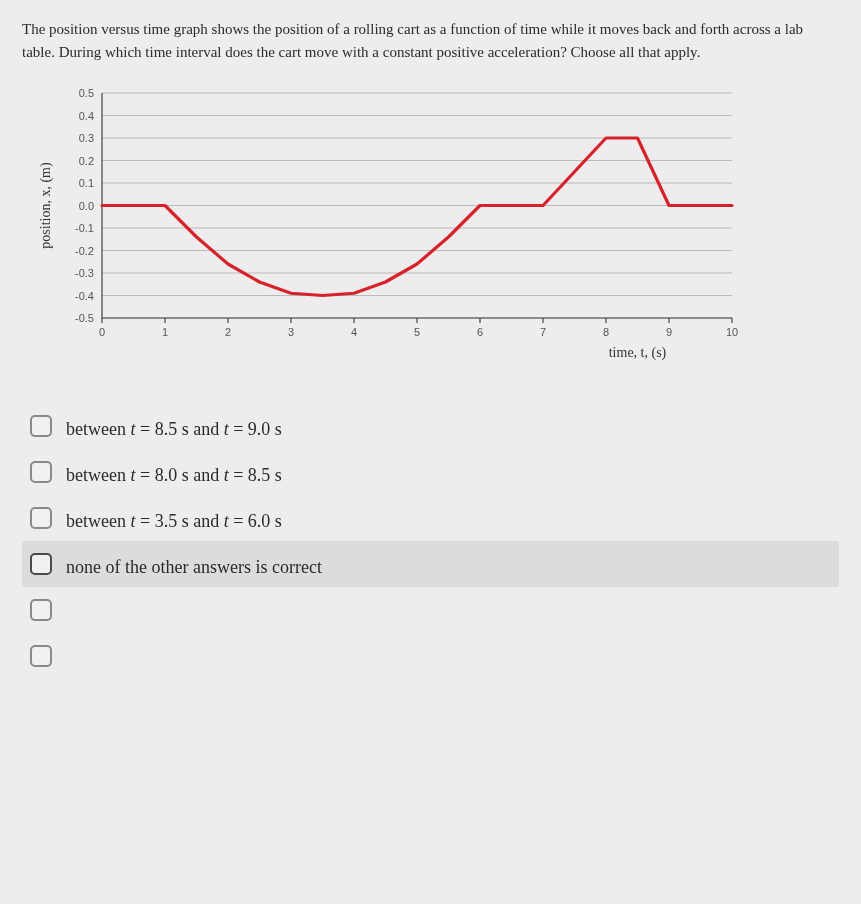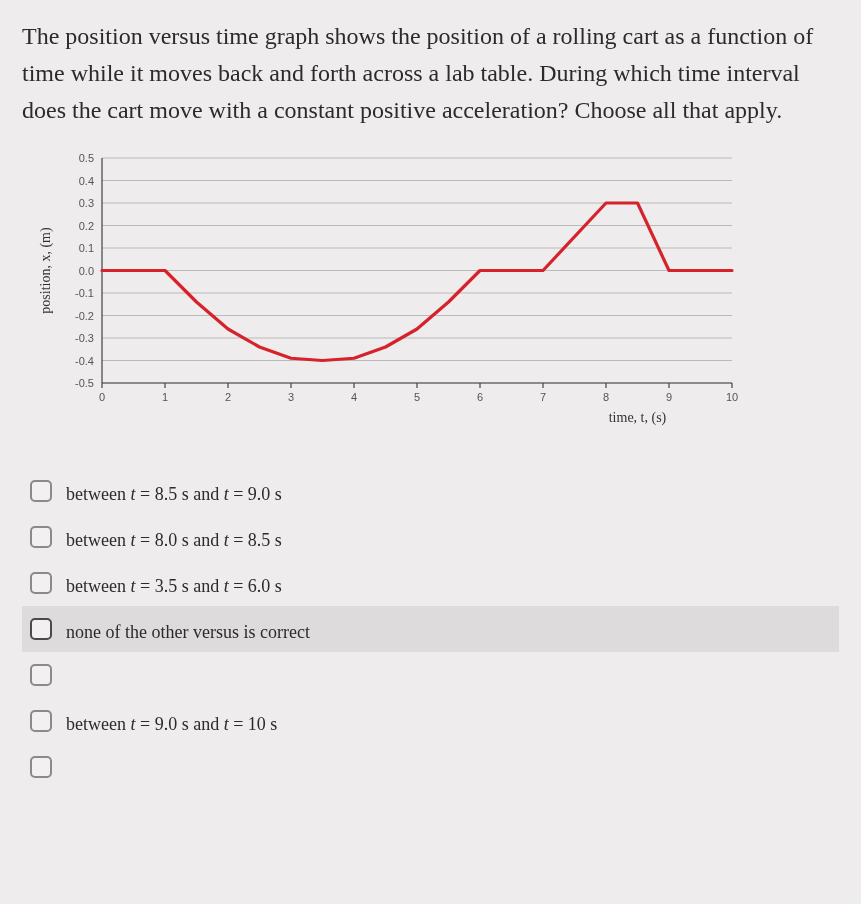--- a/index.html
+++ b/index.html
@@ -5,21 +5,21 @@
   * { box-sizing: border-box; }
   body {
     margin: 0;
     padding: 18px 22px;
     width: 861px;
     font-family: Georgia, 'Times New Roman', serif;
     background: #eeeced;
     color: #2b2b2b;
   }
   .question {
-    font-size: 24px;
+    font-size: 15px;
     line-height: 1.55;
     margin-bottom: 18px;
   }
   .chart-wrap {
     margin: 10px 0 40px 10px;
   }
   svg.chart { display: block; }
   .axis-text { font: 11px Arial, sans-serif; fill: #555; }
   .axis-label { font: 14px Georgia, serif; fill: #333; font-weight: 500; }
   .gridline { stroke: #999; stroke-width: 0.6; }
@@ -116,25 +116,21 @@
     <div class="choice">
       <input type="checkbox" style="">
       <label>between <span class="var">t</span> = 8.0 s and <span class="var">t</span> = 8.5 s</label>
     </div>
     <div class="choice">
       <input type="checkbox" style="">
       <label>between <span class="var">t</span> = 3.5 s and <span class="var">t</span> = 6.0 s</label>
     </div>
     <div class="choice highlight">
       <input type="checkbox" style="">
-      <label>none of the other versus is correct</label>
+      <label>none of the other answers is correct</label>
     </div>
     <div class="choice">
       <input type="checkbox" style="">
-    </div>
-    <div class="choice">
-      <input type="checkbox" style="">
-      <label>between <span class="var">t</span> = 9.0 s and <span class="var">t</span> = 10 s</label>
     </div>
     <div class="choice">
       <input type="checkbox" style="">
     </div>
   </div>
 
 </body></html>

